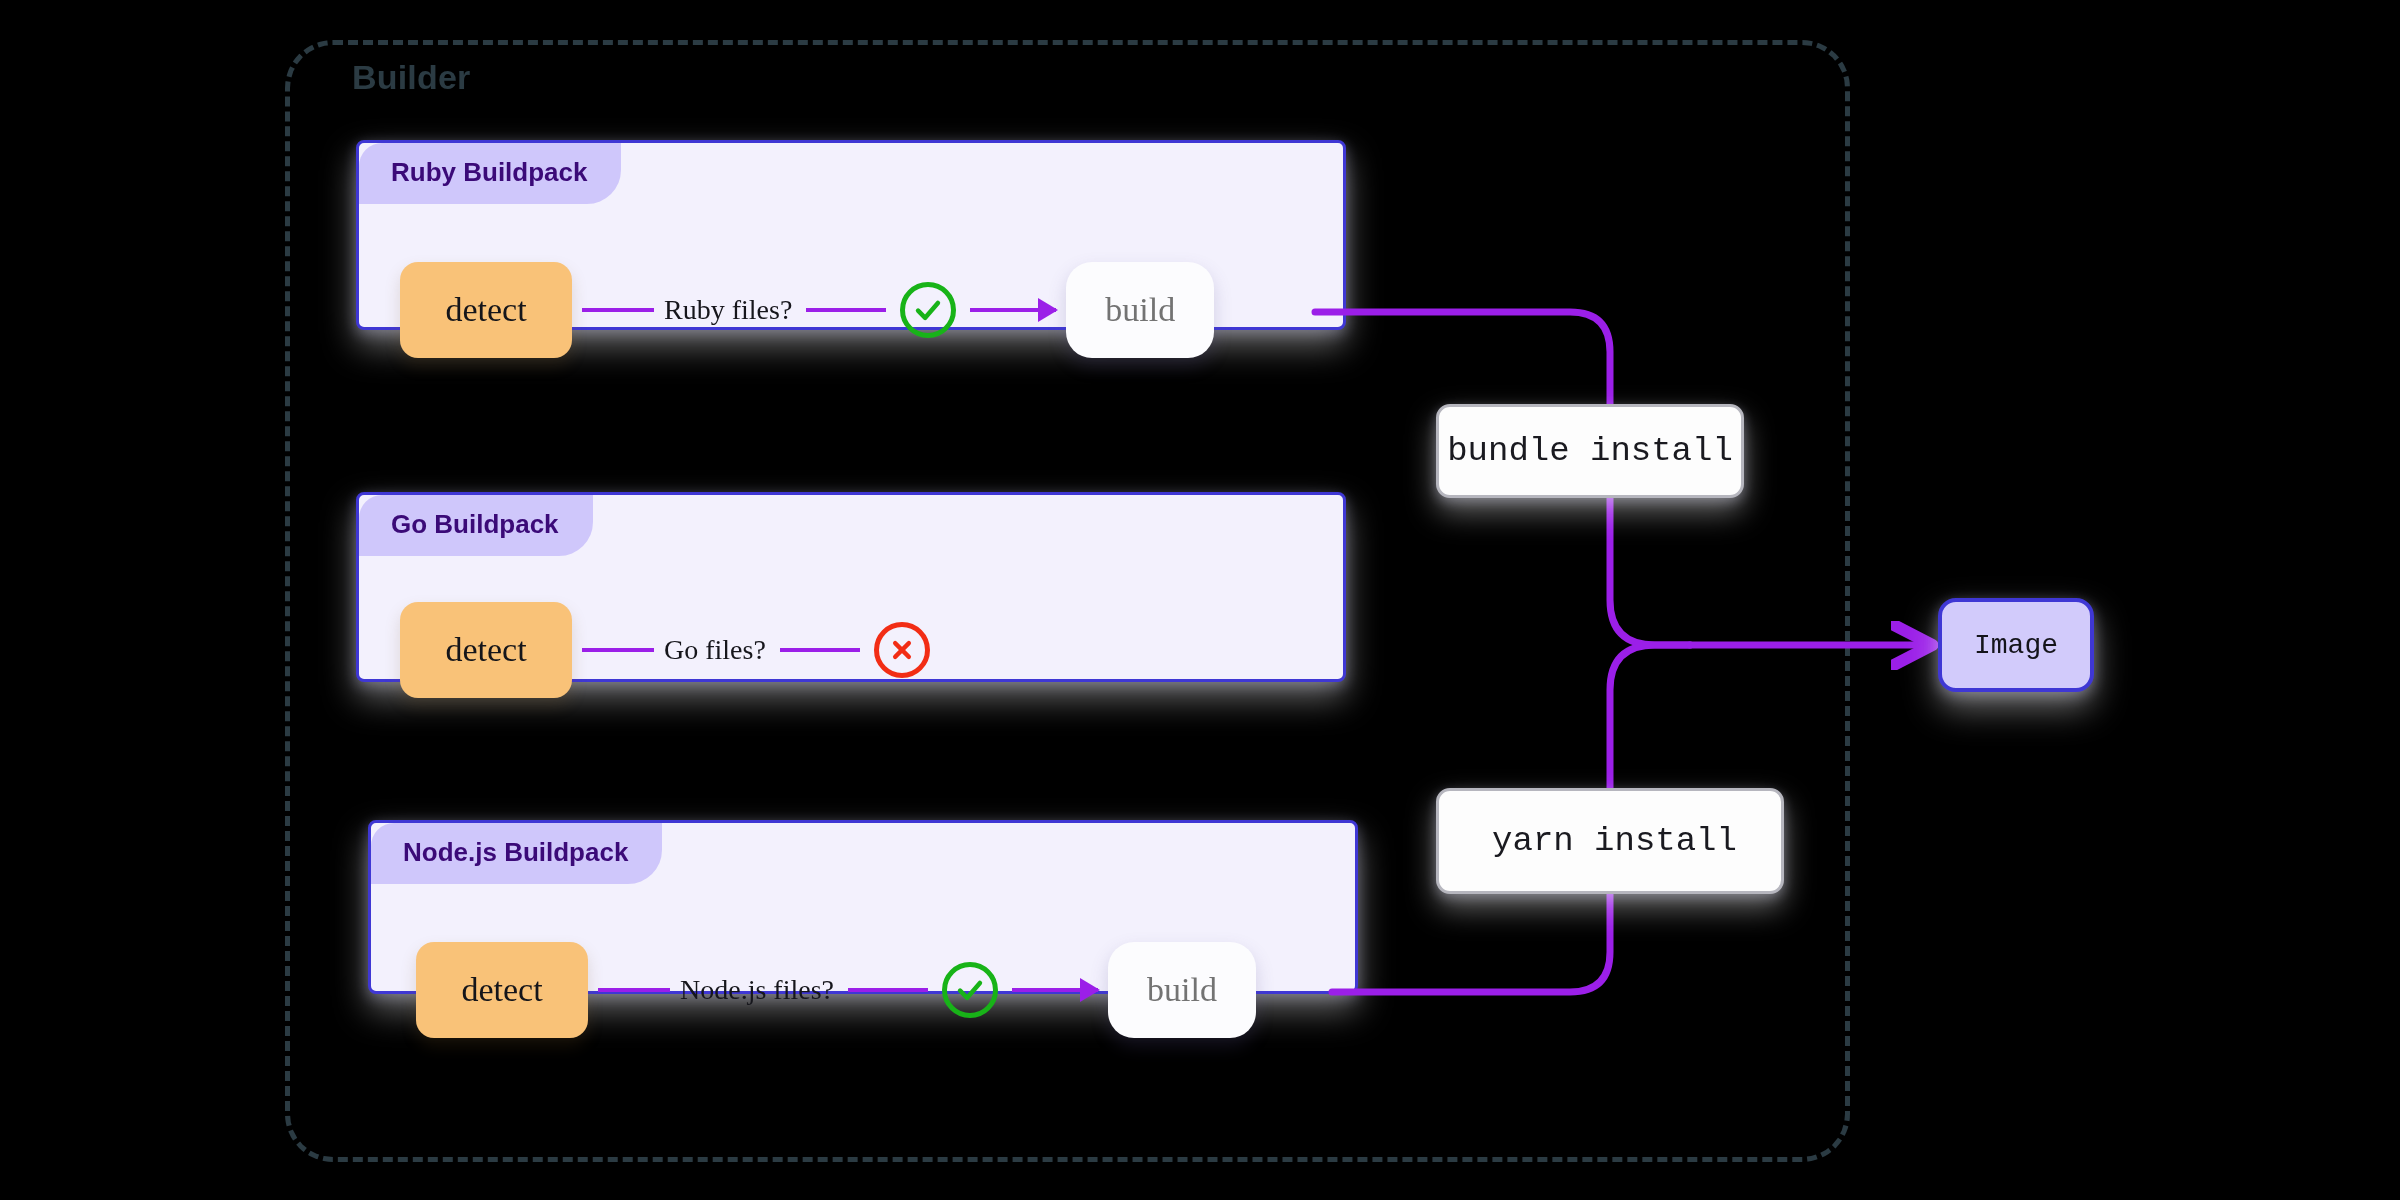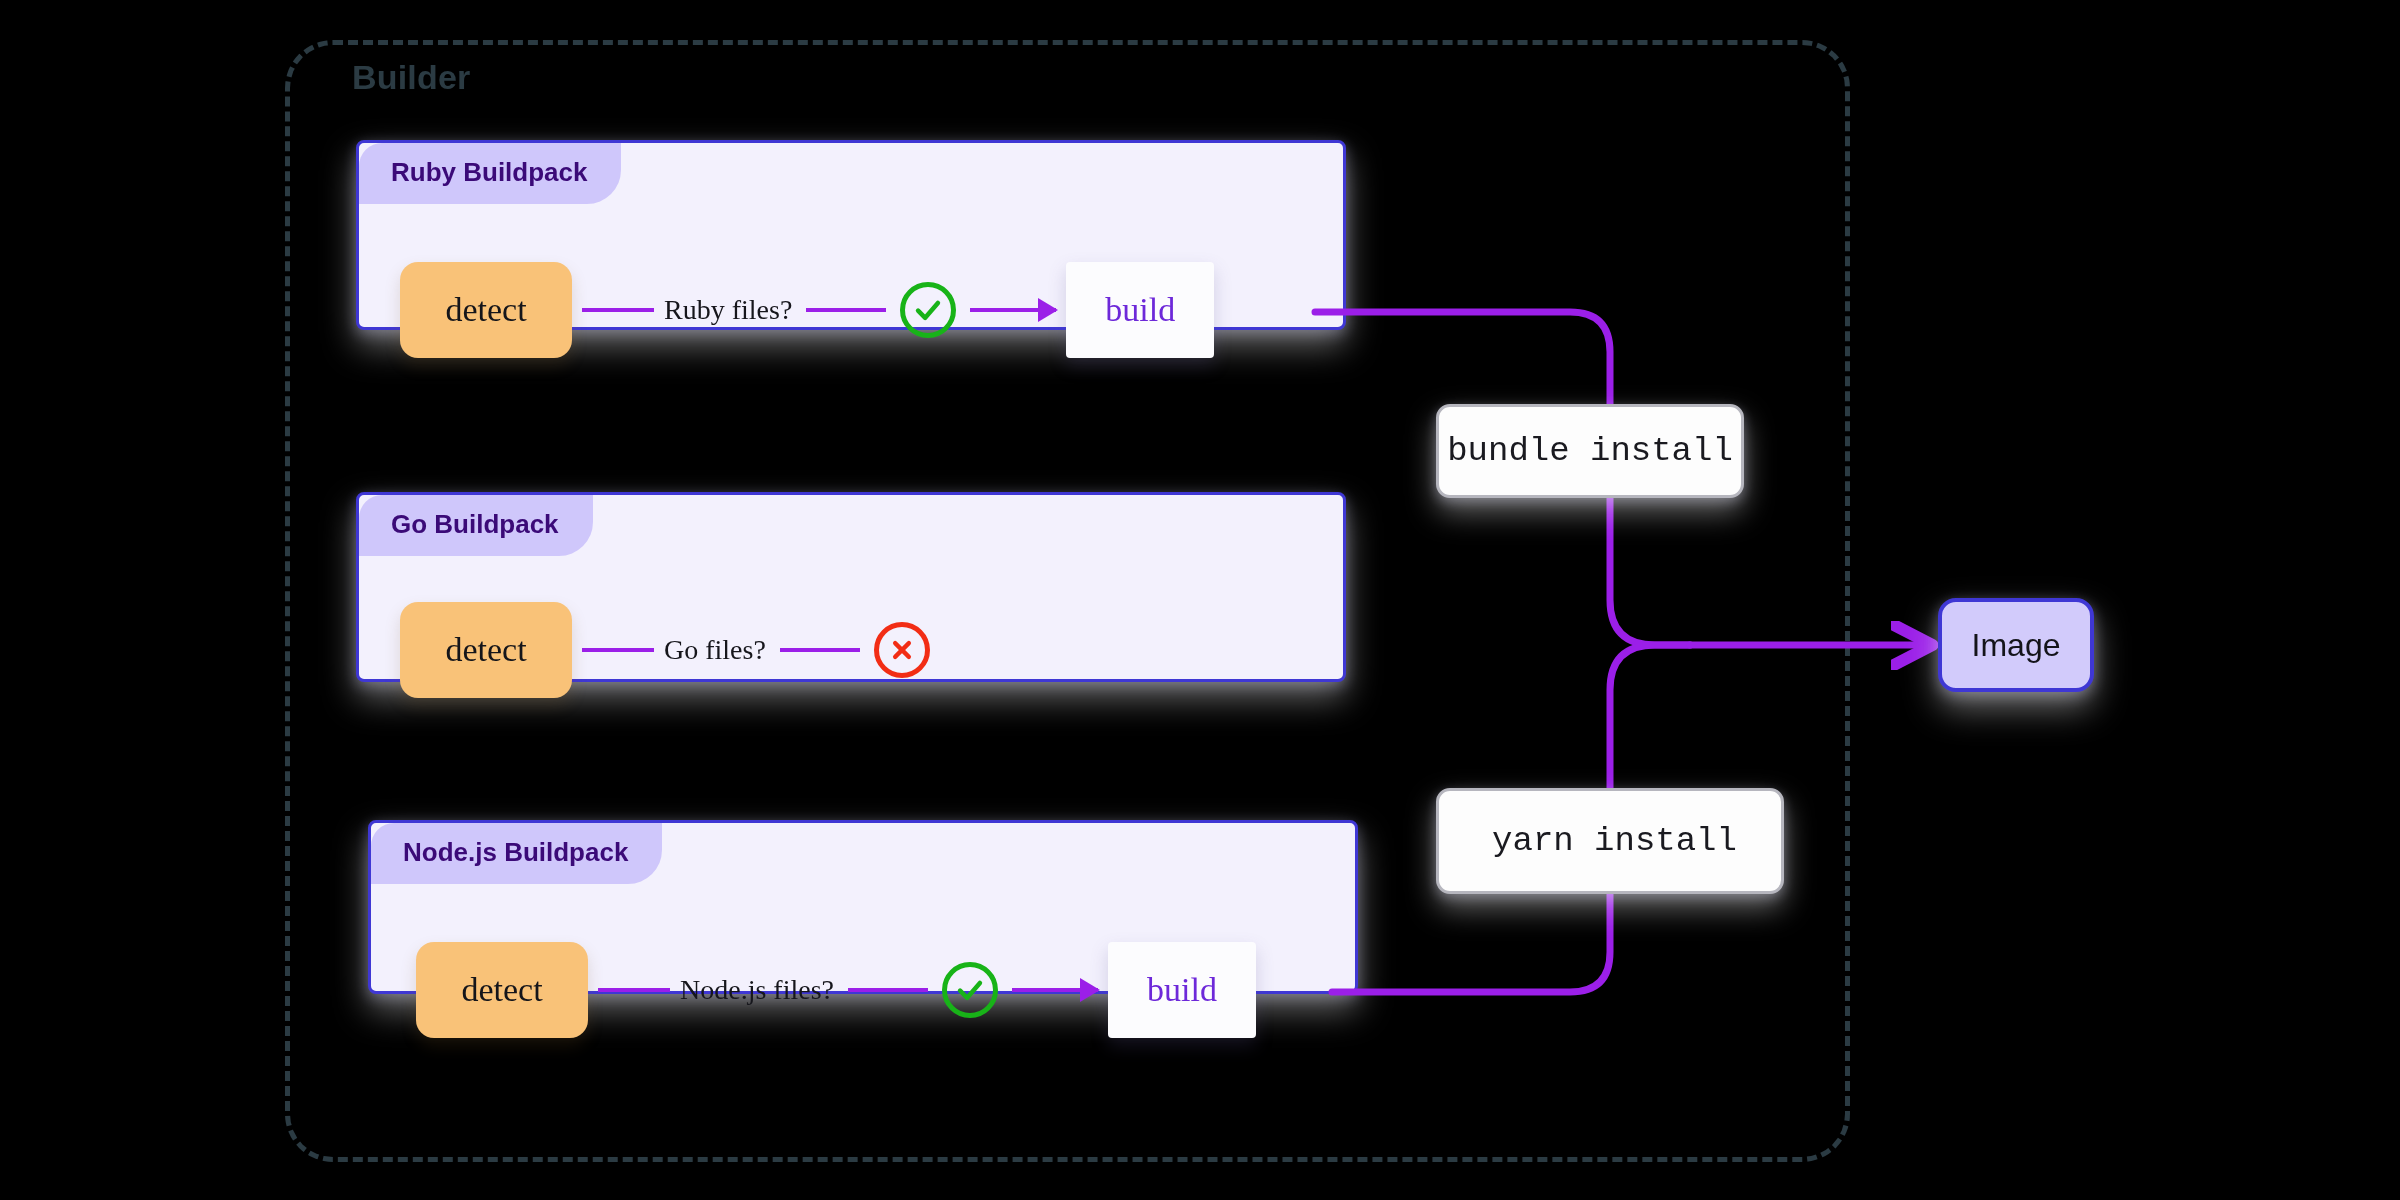--- a/index.html
+++ b/index.html
@@ -81,24 +81,24 @@
     border-radius: 18px;
     display: flex; align-items: center; justify-content: center;
     font-size: 34px;
     color: #15151a;
     box-shadow: 0 8px 16px rgba(120,90,40,0.18);
     flex: none;
   }
   .build-box {
     width: 148px; height: 96px;
     background: #fcfcfe;
-    border-radius: 4px;
-    display: flex; align-items: center; justify-content: center;
-    font-size: 34px;
-    color: #6d28d9;
+    border-radius: 26px;
+    display: flex; align-items: center; justify-content: center;
+    font-size: 34px;
+    color: #737373;
     box-shadow: 0 8px 18px rgba(90,80,140,0.22);
     flex: none;
   }
 
   .seg {
     height: 4px;
     background: #9b1fe8;
     flex: none;
   }
   .seg-a { width: 72px; margin: 0 10px; }
@@ -158,26 +158,27 @@
 
   
   .image-node {
     position: absolute;
     left: 1938px; top: 598px;
     width: 156px; height: 94px;
     background: #d2cbfb;
     border: 4px solid #3f37d4;
     border-radius: 18px;
     display: flex; align-items: center; justify-content: center;
-    font-size: 32px;
+    font-size: 28px;
     color: #14141a;
     box-shadow: 0 16px 34px rgba(255,255,255,0.42),
                 0 4px 14px rgba(190,190,230,0.35);
     box-sizing: border-box;
     z-index: 7;
+    font-family: Liberation Mono, monospace;
   }
 
   
   #connectors {
     position: absolute;
     left: 0; top: 0;
     width: 2400px; height: 1200px;
     pointer-events: none;
     z-index: 5;
   }

